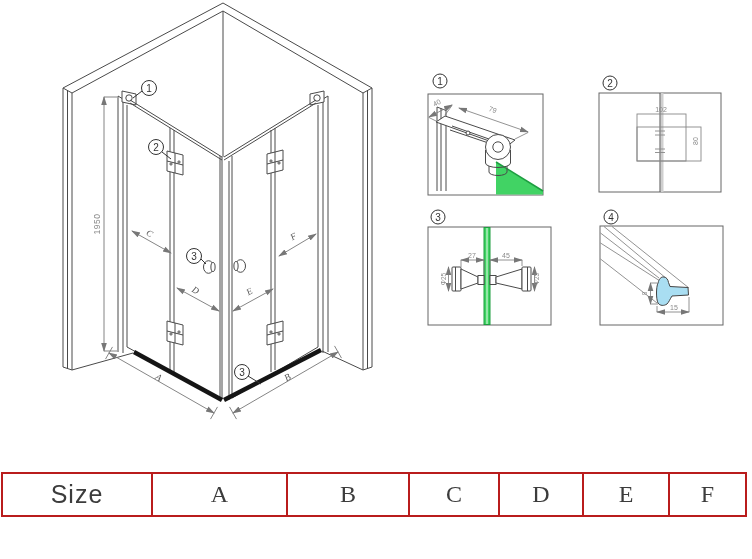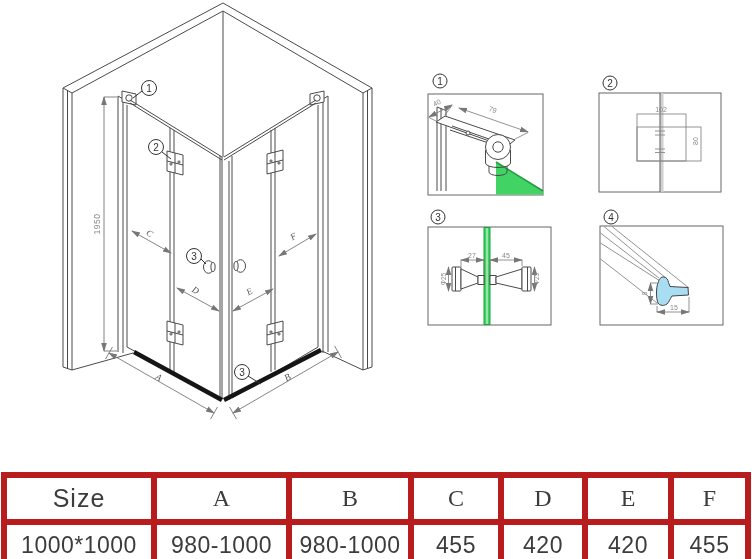--- a/index.html
+++ b/index.html
@@ -6,21 +6,21 @@
   .stage{position:relative;width:752px;height:559px;background:#ffffff;overflow:hidden;
          font-family:"Liberation Sans",sans-serif;}
   svg{position:absolute;left:0;top:0;}
   svg text{font-family:"Liberation Sans",sans-serif;}
   .dimtxt{font-family:"Liberation Serif",serif;font-style:italic;fill:#555;}
   .graytxt{fill:#8a8a8a;font-family:"Liberation Sans",sans-serif;}
   .callout-num{fill:#333;font-family:"Liberation Sans",sans-serif;}
   .size-table-wrap{position:absolute;left:1px;top:472px;}
   table.size-table{border-collapse:collapse;table-layout:fixed;}
   table.size-table th,table.size-table td{
-     border:6px solid #b91c1c;text-align:center;vertical-align:middle;
+     border:2px solid #b91c1c;text-align:center;vertical-align:middle;
      color:#3c3c3c;background:#fff;padding:0;}
   table.size-table th{height:41px;font-weight:normal;font-size:24px;
      font-family:"Liberation Serif",serif;}
   table.size-table th.size-h{font-family:"Liberation Sans",sans-serif;font-size:25px;letter-spacing:1px;}
   table.size-table td{height:40px;font-size:23px;font-family:"Liberation Sans",sans-serif;letter-spacing:0.5px;}
 </style>
 </head>
 <body>
 
 <div class="stage">
@@ -310,26 +310,17 @@
     <tbody>
           <tr>
       <th class="size-h">Size</th>
       <th>A</th>
       <th>B</th>
       <th>C</th>
       <th>D</th>
       <th>E</th>
       <th>F</th>
     </tr>
-    <tr>
-      <td>1000*1000</td>
-      <td>980-1000</td>
-      <td>980-1000</td>
-      <td>455</td>
-      <td>420</td>
-      <td>420</td>
-      <td>455</td>
-    </tr>
   </tbody>
       </table>
 </div>
 
 </div>
 
 </body></html>

